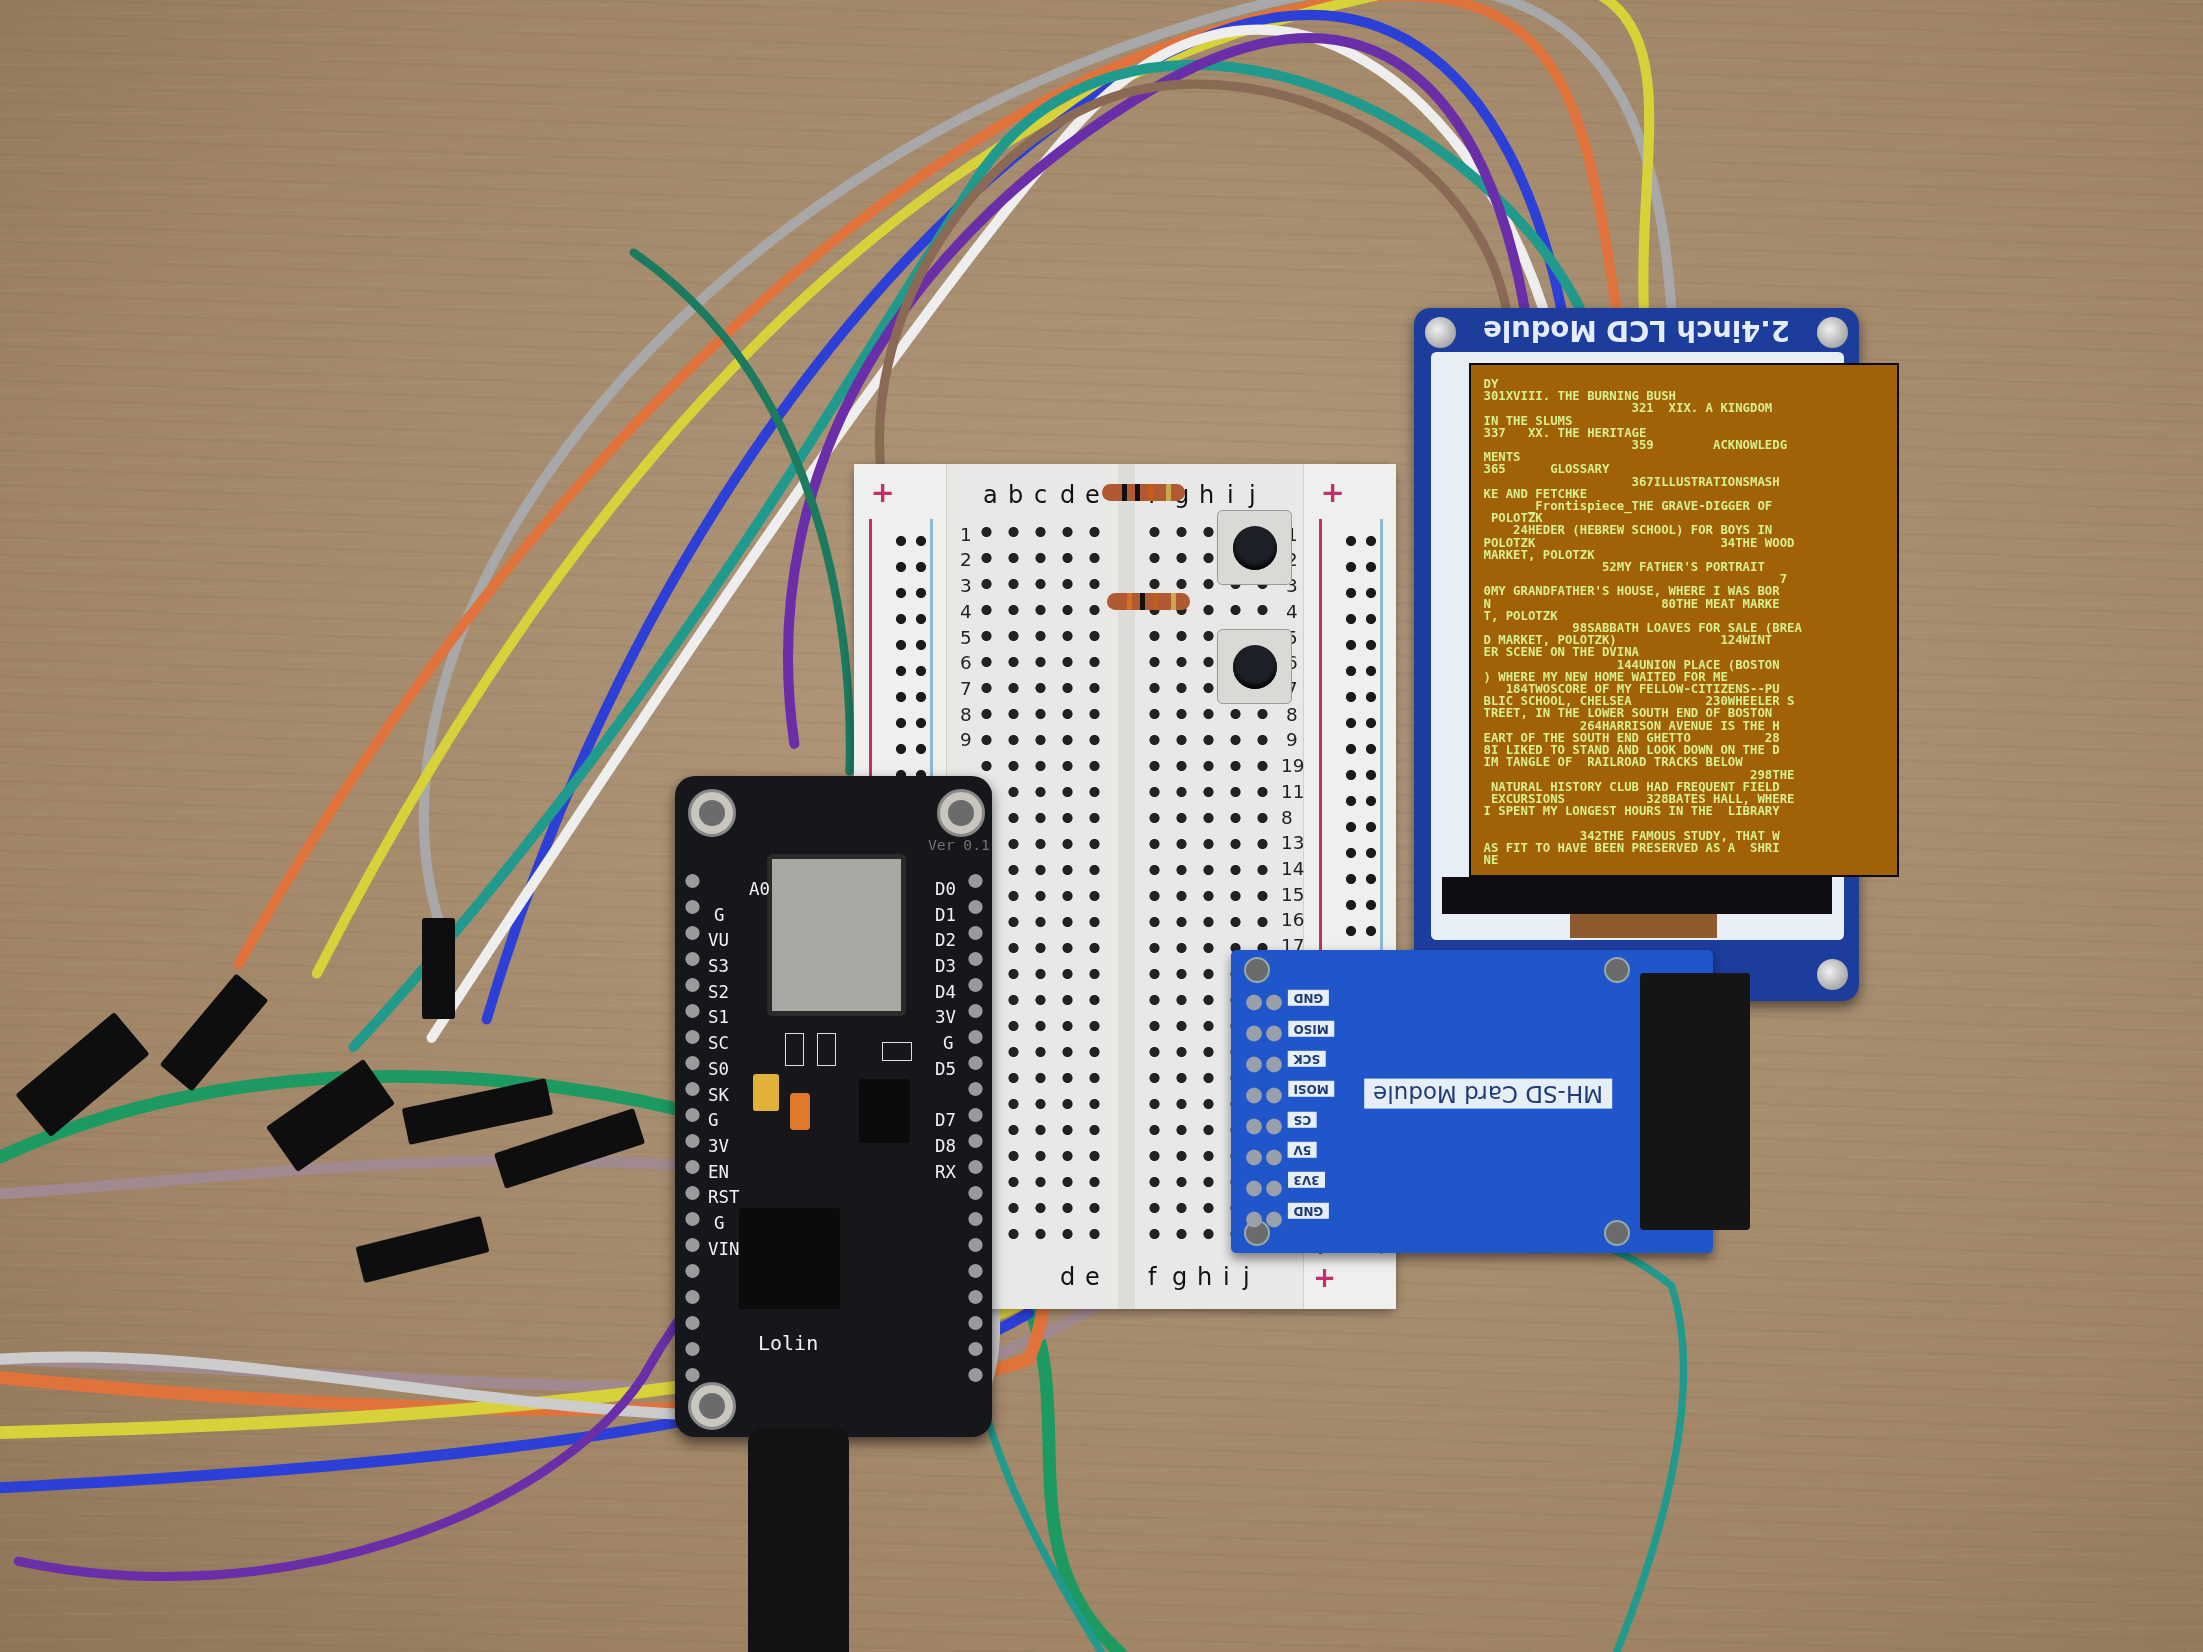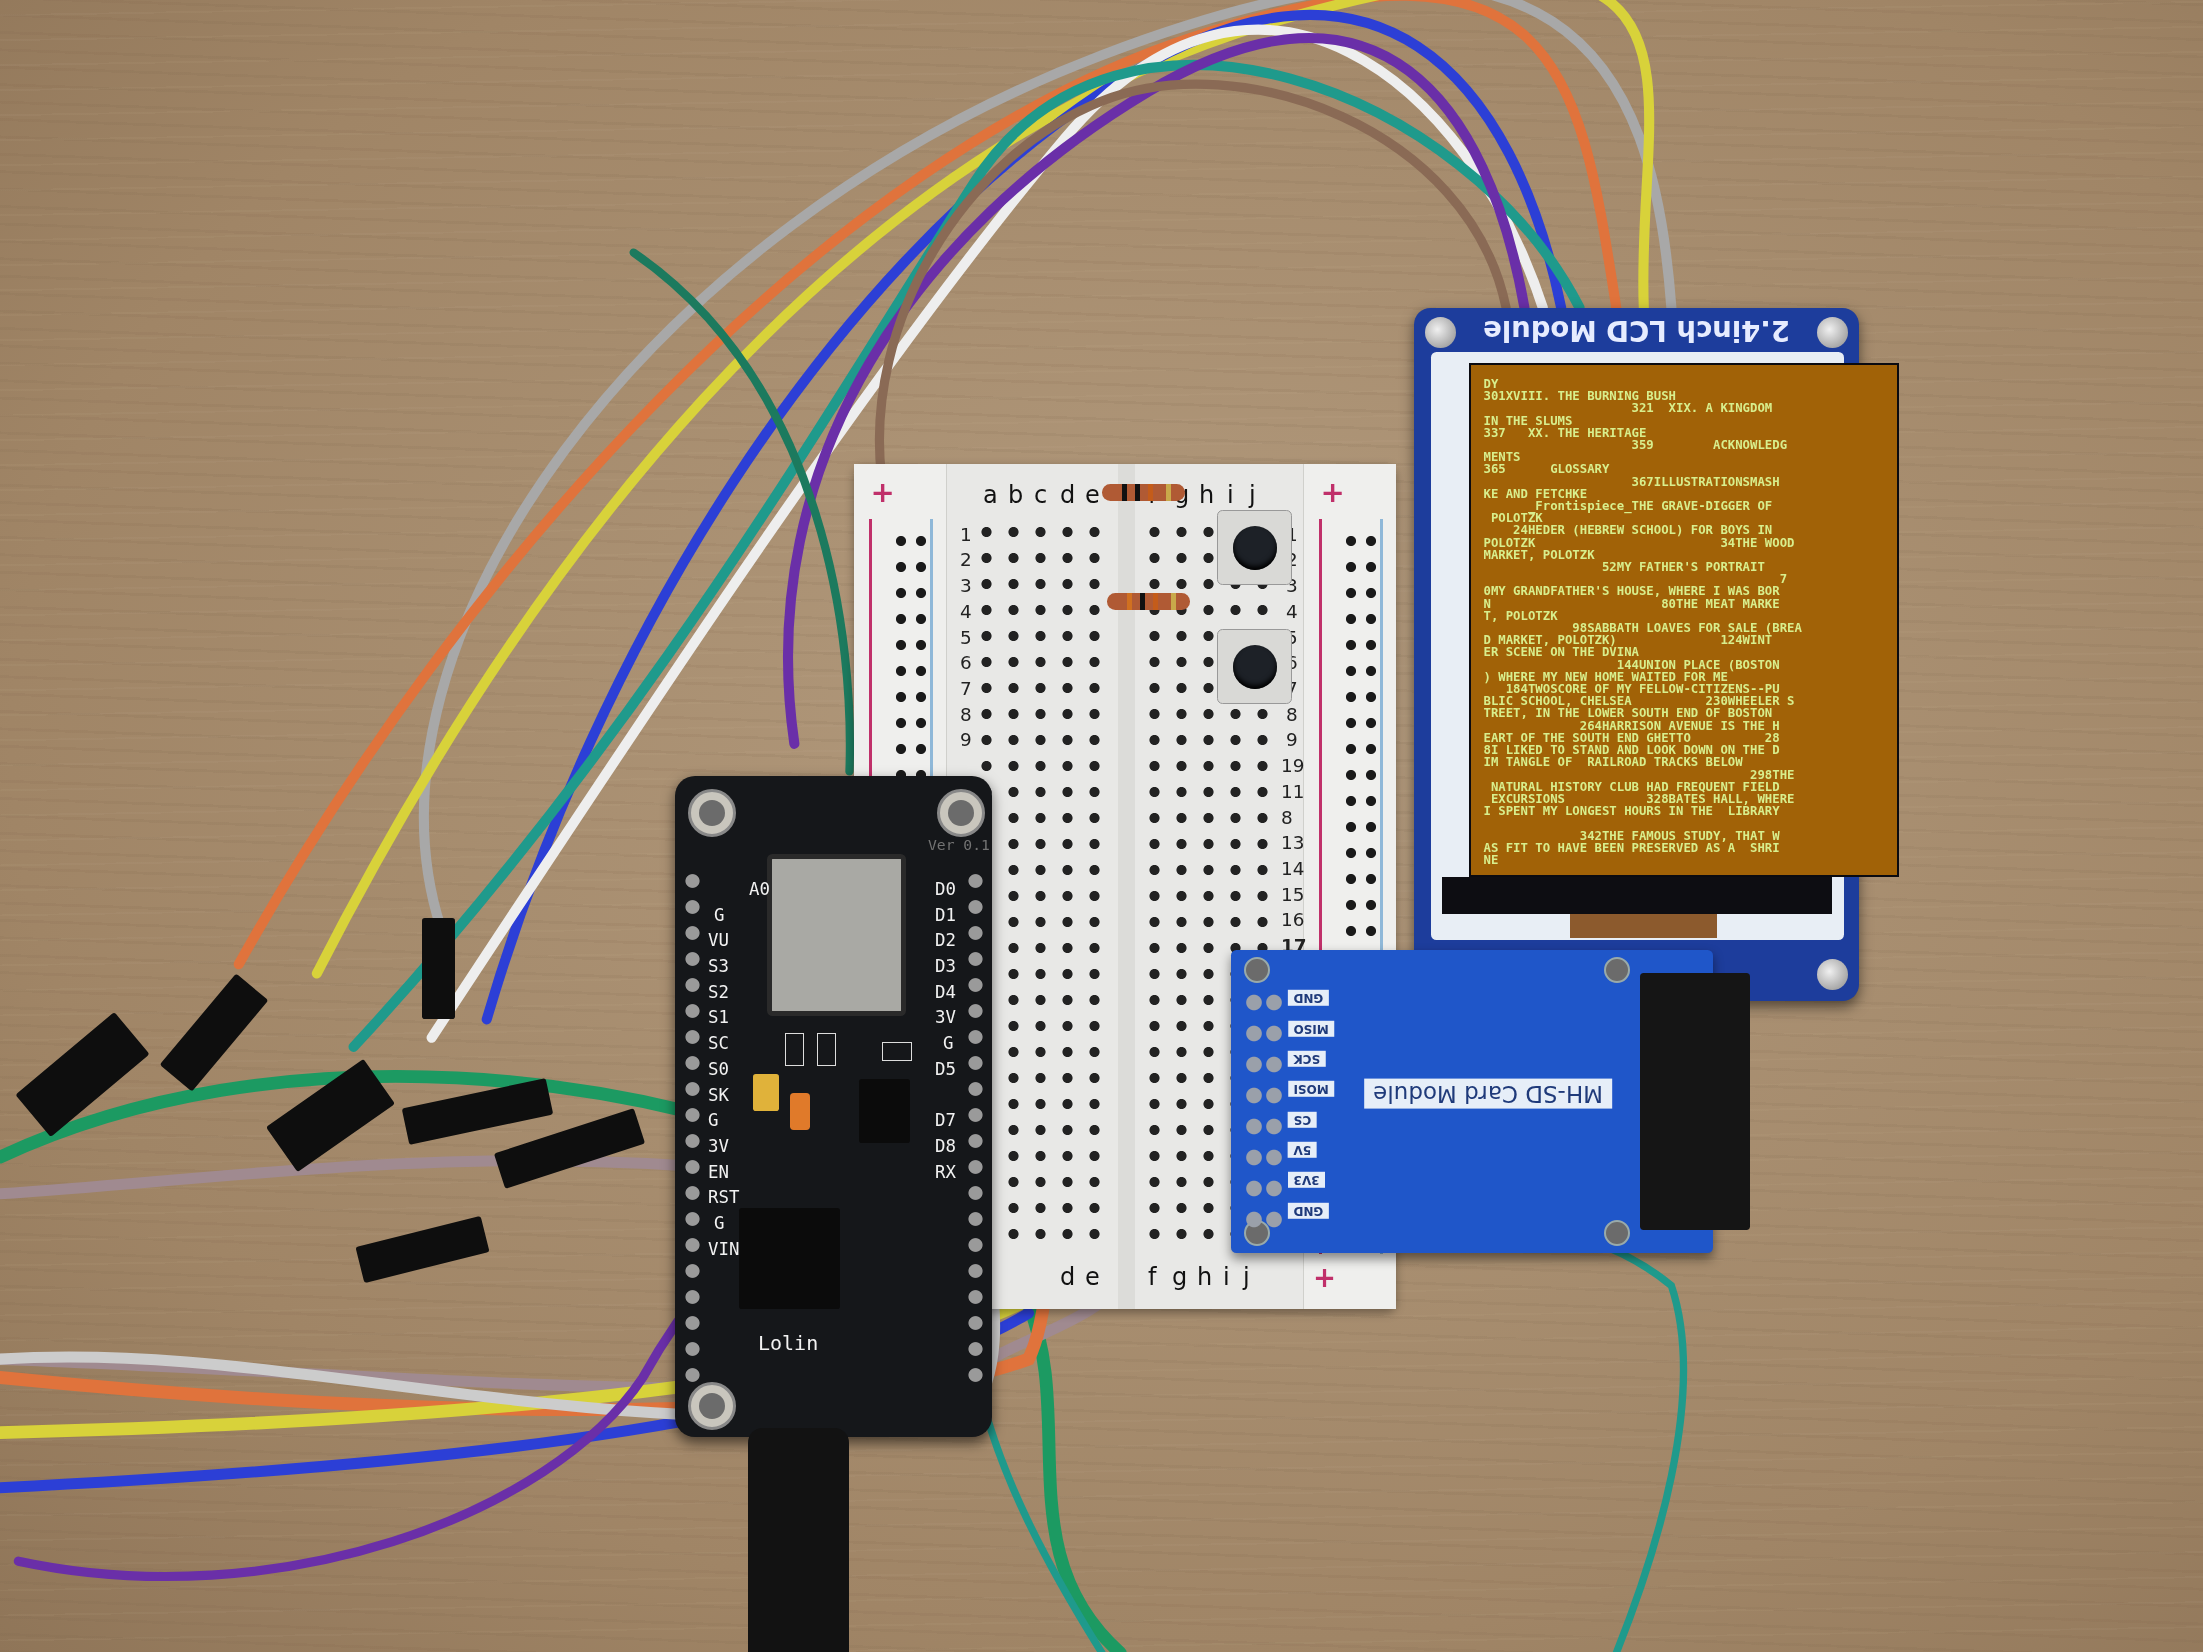--- a/index.html
+++ b/index.html
@@ -169,21 +169,21 @@
   <span class="rownum" style="left:432px;top:214px;">7</span>
   <span class="rownum" style="left:432px;top:240px;">8</span>
   <span class="rownum" style="left:432px;top:265px;">9</span>
   <span class="rownum" style="left:427px;top:291px;">19</span>
   <span class="rownum" style="left:427px;top:317px;">11</span>
   <span class="rownum" style="left:427px;top:343px;">8</span>
   <span class="rownum" style="left:427px;top:368px;">13</span>
   <span class="rownum" style="left:427px;top:394px;">14</span>
   <span class="rownum" style="left:427px;top:420px;">15</span>
   <span class="rownum" style="left:427px;top:445px;">16</span>
-  <span class="rownum" style="left:427px;top:471px;font-weight:bold;">17</span>
+  <span class="rownum" style="left:427px;top:471px;">17</span>
 
   <span class="rownum" style="left:106px;top:60px;">1</span>
   <span class="rownum" style="left:106px;top:85px;">2</span>
   <span class="rownum" style="left:106px;top:111px;">3</span>
   <span class="rownum" style="left:106px;top:137px;">4</span>
   <span class="rownum" style="left:106px;top:163px;">5</span>
   <span class="rownum" style="left:106px;top:188px;">6</span>
   <span class="rownum" style="left:106px;top:214px;">7</span>
   <span class="rownum" style="left:106px;top:240px;">8</span>
   <span class="rownum" style="left:106px;top:265px;">9</span>

